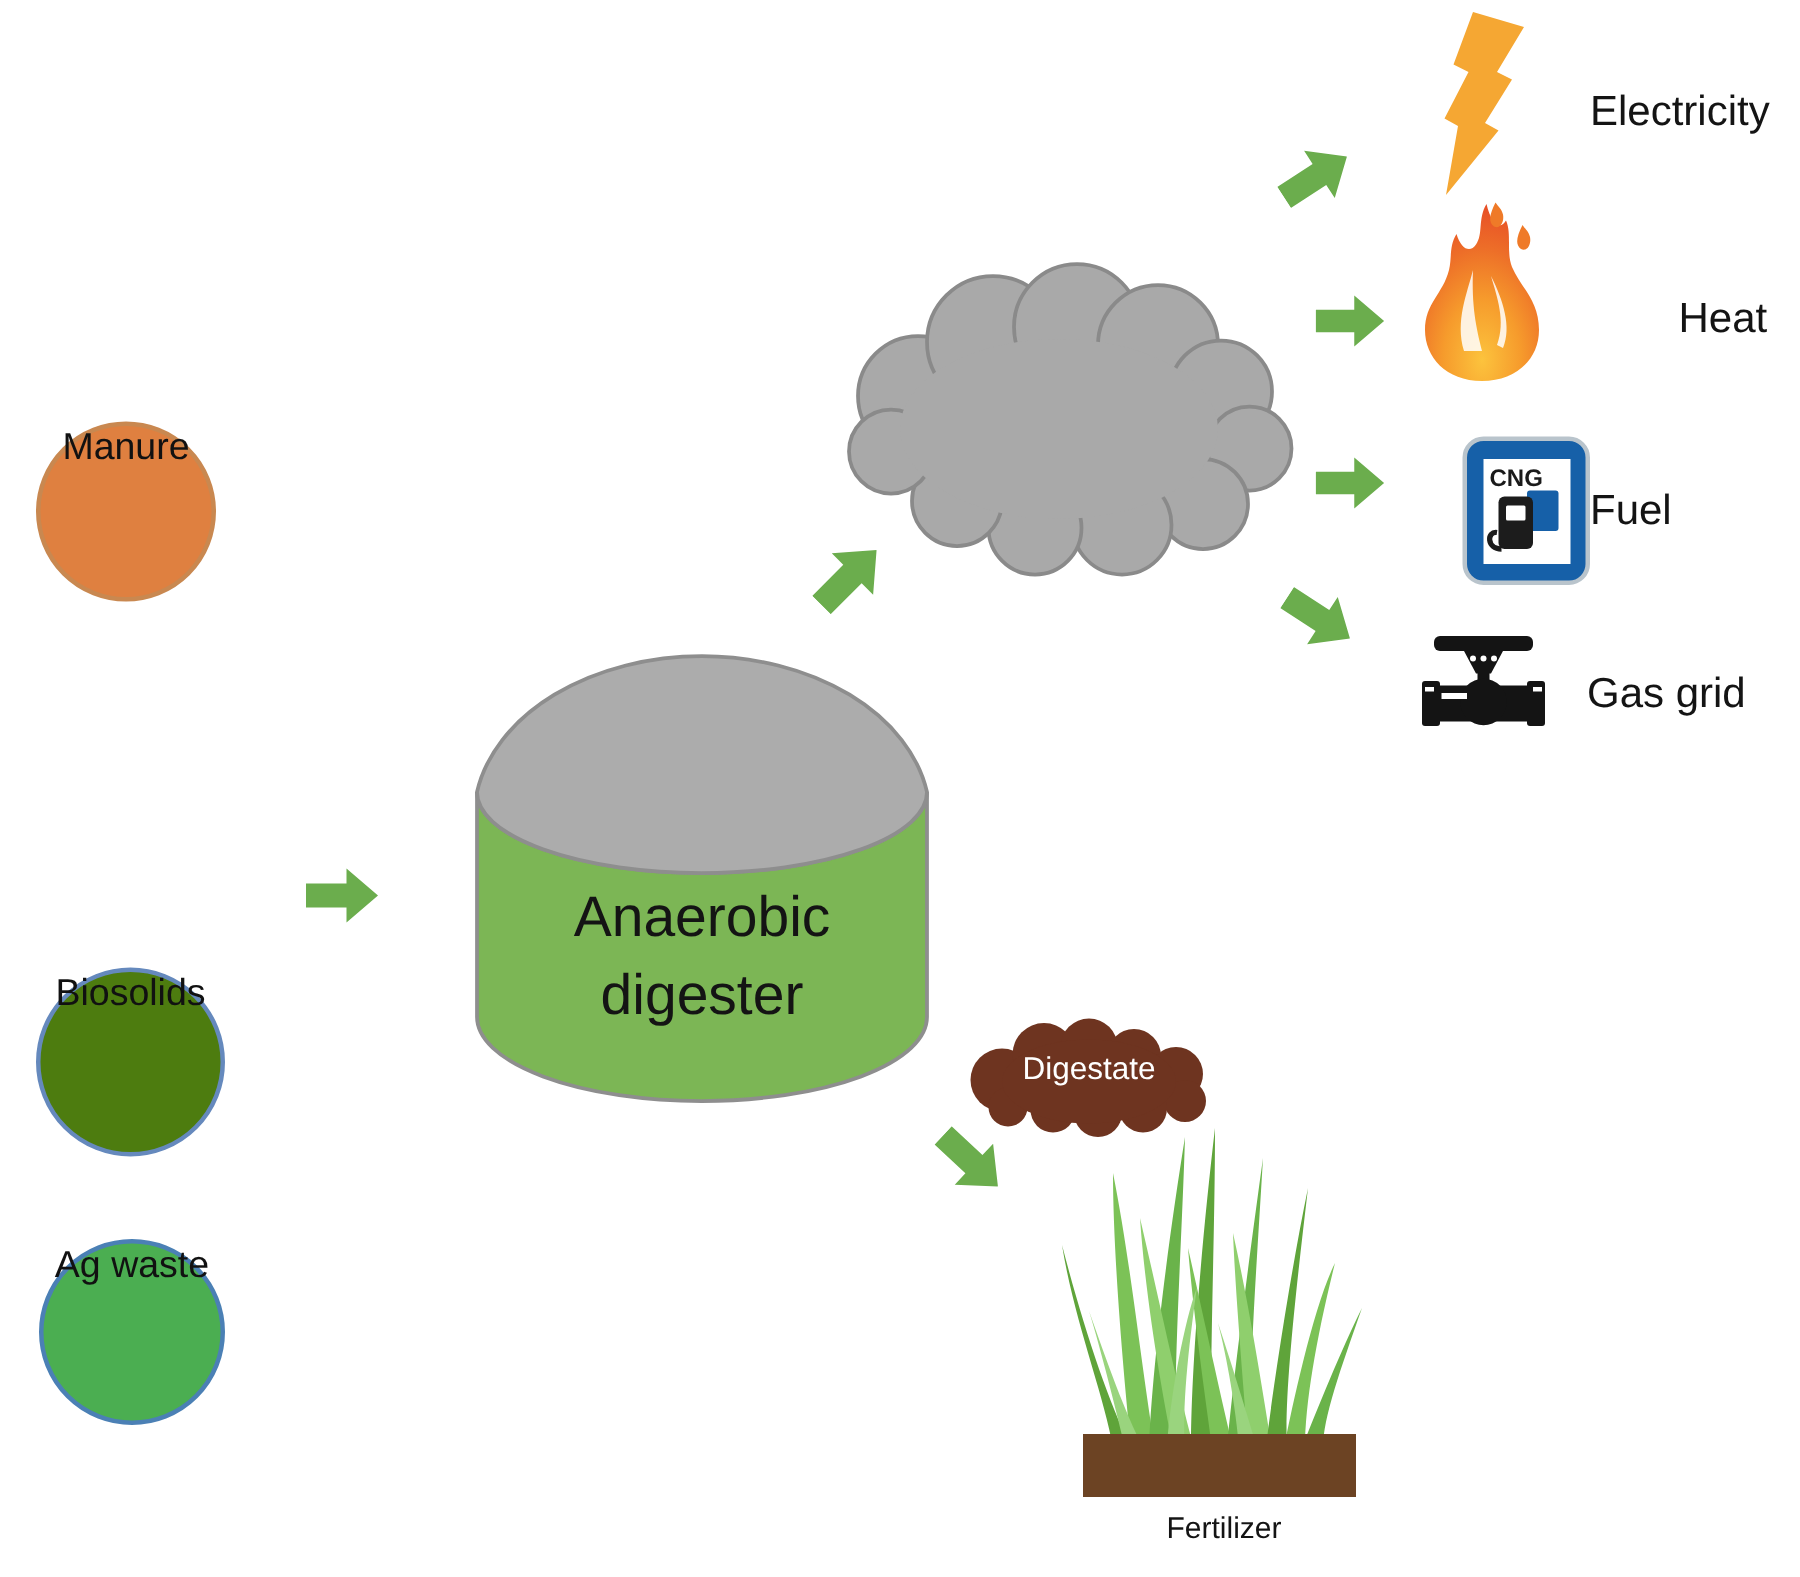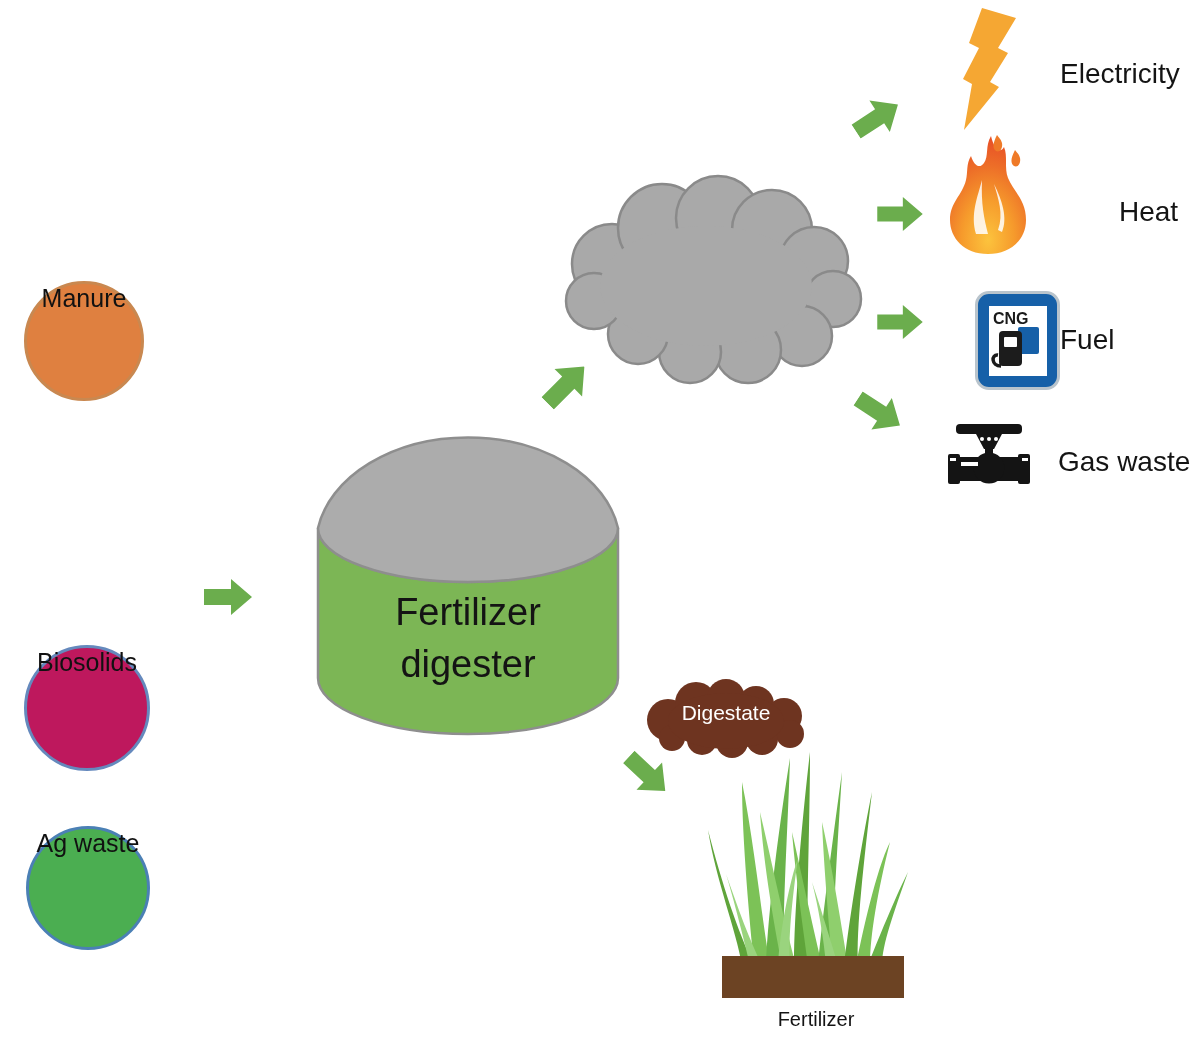--- a/index.html
+++ b/index.html
@@ -7,21 +7,21 @@
     position:relative;width:1200px;height:1051px;background:#ffffff;overflow:hidden;
     font-family:"Liberation Sans", sans-serif;color:#1a1a1a;
   }
   .abs{position:absolute;}
   .input-circle{
     position:absolute;border-radius:50%;display:flex;justify-content:center;
     text-align:center;font-size:25px;line-height:1.15;color:#111;
   }
   .circle-manure   {left:24px; top:281px; width:114px;height:114px;background:#df8040;border:3px solid #c98850;}
   .circle-food     {left:22px; top:459px; width:122px;height:122px;background:#e62462;border:3px solid #c2a04e;}
-  .circle-biosolids{left:24px; top:645px; width:120px;height:120px;background:#be185d;border:3px solid #6589bd;}
+  .circle-biosolids{left:24px; top:645px; width:120px;height:120px;background:#4d7c0f;border:3px solid #6589bd;}
   .circle-agwaste  {left:26px; top:826px; width:118px;height:118px;background:#4bae51;border:3px solid #4b80b5;}
   .circle-label{width:92%;}
   .arrow-svg{position:absolute;}
   .arrow-poly{fill:#6bad4d;}
   .big-label{position:absolute;font-size:38px;text-align:center;color:#141414;}
   .out-label{position:absolute;font-size:28px;color:#141414;white-space:nowrap;}
   .digestate-label{position:absolute;left:648px;top:701px;width:156px;text-align:center;
     font-size:21px;color:#ffffff;}
   .fertilizer-label{position:absolute;left:736px;top:1008px;width:160px;text-align:center;
     font-size:20px;color:#141414;}
@@ -66,21 +66,21 @@
     <polygon class="arrow-poly" points="0,11 27,11 27,1 48,19 27,37 27,27 0,27"></polygon>
   </svg>
   <svg class="arrow-svg" style="left:622px;top:754px;transform:rotate(43deg);" width="50" height="40" viewBox="0 0 48 38">
     <polygon class="arrow-poly" points="0,11 27,11 27,1 48,19 27,37 27,27 0,27"></polygon>
   </svg>
 
   <svg class="abs" style="left:312px;top:416px;" width="312" height="334" viewBox="0 0 312 334">
     <path d="M 6 112 L 6 262 A 150 56 0 0 0 306 262 L 306 112 A 150 54 0 0 1 6 112 Z" fill="#7cb655" stroke="#8e8e8e" stroke-width="2.5"></path>
     <path d="M 6 112 A 152 108 0 0 1 306 112 A 150 54 0 0 1 6 112 Z" fill="#acacac" stroke="#8e8e8e" stroke-width="2.5"></path>
   </svg>
-  <div class="big-label" style="left:330px;top:586px;width:276px;line-height:1.38;">Fertilizer digester</div>
+  <div class="big-label" style="left:330px;top:586px;width:276px;line-height:1.38;">Anaerobic digester</div>
 
   <svg class="abs" style="left:550px;top:166px;" width="314" height="230" viewBox="0 0 314 230">
     <g fill="#a9a9a9" stroke="#8a8a8a" stroke-width="2.5">
       <circle cx="62" cy="98" r="40"></circle>
         <circle cx="112" cy="62" r="44"></circle>
       <circle cx="168" cy="52" r="42"></circle>
         <circle cx="222" cy="64" r="40"></circle>
       <circle cx="264" cy="95" r="34"></circle>
         <circle cx="283" cy="133" r="28"></circle>
       <circle cx="252" cy="170" r="30"></circle>
@@ -139,21 +139,21 @@
       <rect x="0" y="30" width="12" height="30" rx="2"></rect>
       <rect x="70" y="30" width="12" height="30" rx="2"></rect>
     </g>
     <circle cx="34" cy="15" r="2" fill="#ffffff"></circle>
     <circle cx="41" cy="15" r="2" fill="#ffffff"></circle>
     <circle cx="48" cy="15" r="2" fill="#ffffff"></circle>
     <rect x="2" y="34" width="6" height="3" fill="#ffffff"></rect>
     <rect x="74" y="34" width="6" height="3" fill="#ffffff"></rect>
     <rect x="13" y="38" width="17" height="4" fill="#ffffff"></rect>
   </svg>
-  <div class="out-label" style="left:1058px;top:446px;">Gas waste</div>
+  <div class="out-label" style="left:1058px;top:446px;">Gas grid</div>
 
   <svg class="abs" style="left:638px;top:676px;" width="176" height="84" viewBox="0 0 176 84">
     <g fill="#6e3420">
       <circle cx="30" cy="44" r="21"></circle>
         <circle cx="58" cy="27" r="21"></circle>
       <circle cx="88" cy="22" r="19"></circle>
         <circle cx="118" cy="28" r="18"></circle>
       <circle cx="146" cy="40" r="18"></circle>
         <circle cx="152" cy="58" r="14"></circle>
       <circle cx="124" cy="63" r="16"></circle>

